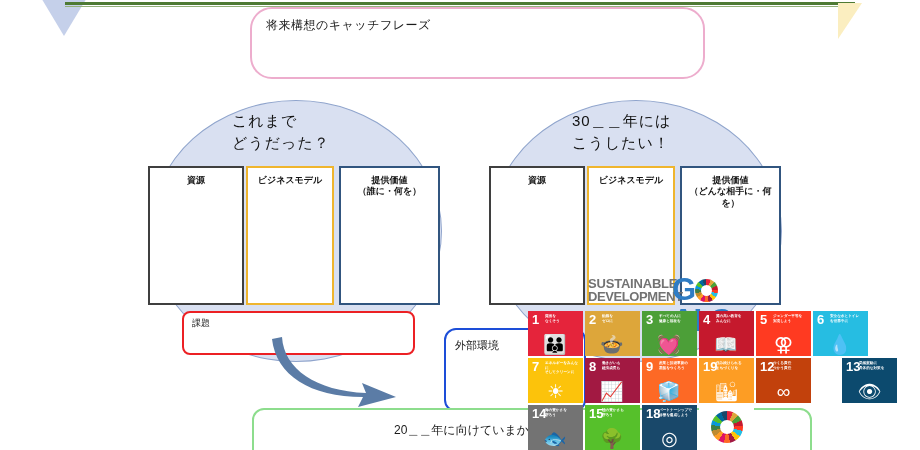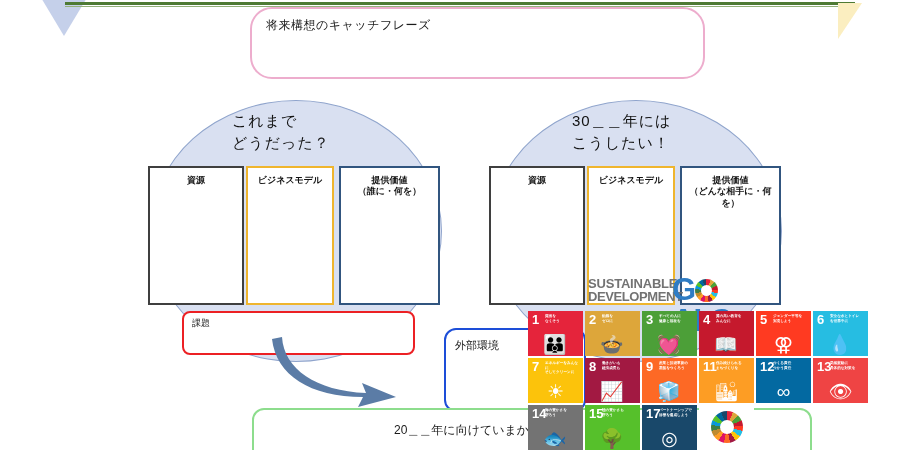--- a/index.html
+++ b/index.html
@@ -217,51 +217,51 @@
 経済成長も</div>
         <div class="gly">📈</div>
       </div>
       <div class="sdgcell" style="background: rgb(253, 105, 37);">
         <div class="num">9</div>
         <div class="cap">産業と技術革新の
 基盤をつくろう</div>
         <div class="gly">🧊</div>
       </div>
       <div class="sdgcell" style="background: rgb(253, 157, 36);">
-        <div class="num">11</div>
+        <div class="num">19</div>
         <div class="cap">住み続けられる
 まちづくりを</div>
         <div class="gly">🏙</div>
       </div>
-      <div class="sdgcell" style="background: #0369a1;">
+      <div class="sdgcell" style="background: #c2410c;">
         <div class="num">12</div>
         <div class="cap">つくる責任
 つかう責任</div>
         <div class="gly">∞</div>
       </div>
-      <div class="sdgcell" style="background: #ef4444;">
+      <div class="sdgcell" style="background: #0c4a6e; margin-left: 29px;">
         <div class="num">13</div>
         <div class="cap">気候変動に
 具体的な対策を</div>
         <div class="gly">👁</div>
       </div>
       <div class="sdgcell" style="background: #737373;">
         <div class="num">14</div>
         <div class="cap">海の豊かさを
 守ろう</div>
         <div class="gly">🐟</div>
       </div>
       <div class="sdgcell" style="background: rgb(86, 192, 43);">
         <div class="num">15</div>
         <div class="cap">陸の豊かさも
 守ろう</div>
         <div class="gly">🌳</div>
       </div>
       <div class="sdgcell" style="background: rgb(25, 72, 106);">
-        <div class="num">17</div>
+        <div class="num">18</div>
         <div class="cap">パートナーシップで
 目標を達成しよう</div>
         <div class="gly">◎</div>
       </div>
       <div class="sdgcell wheelcell">
         <div class="bigwheel"></div>
       </div>
     </div>
 
 </div>

